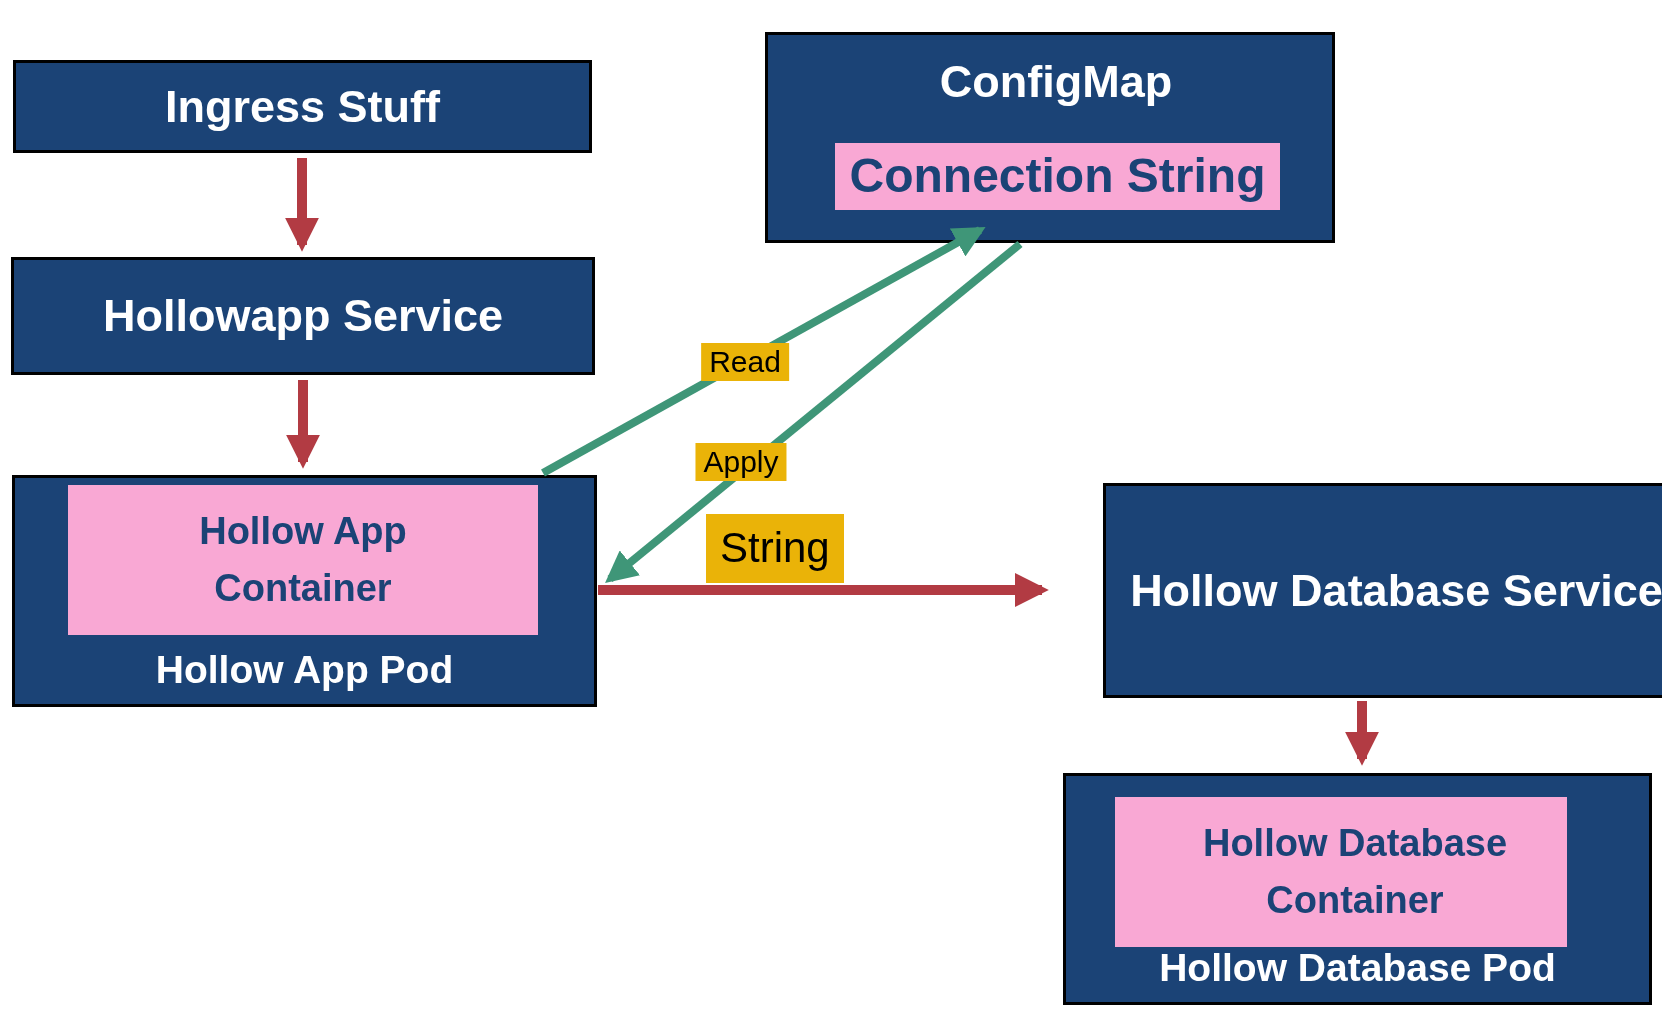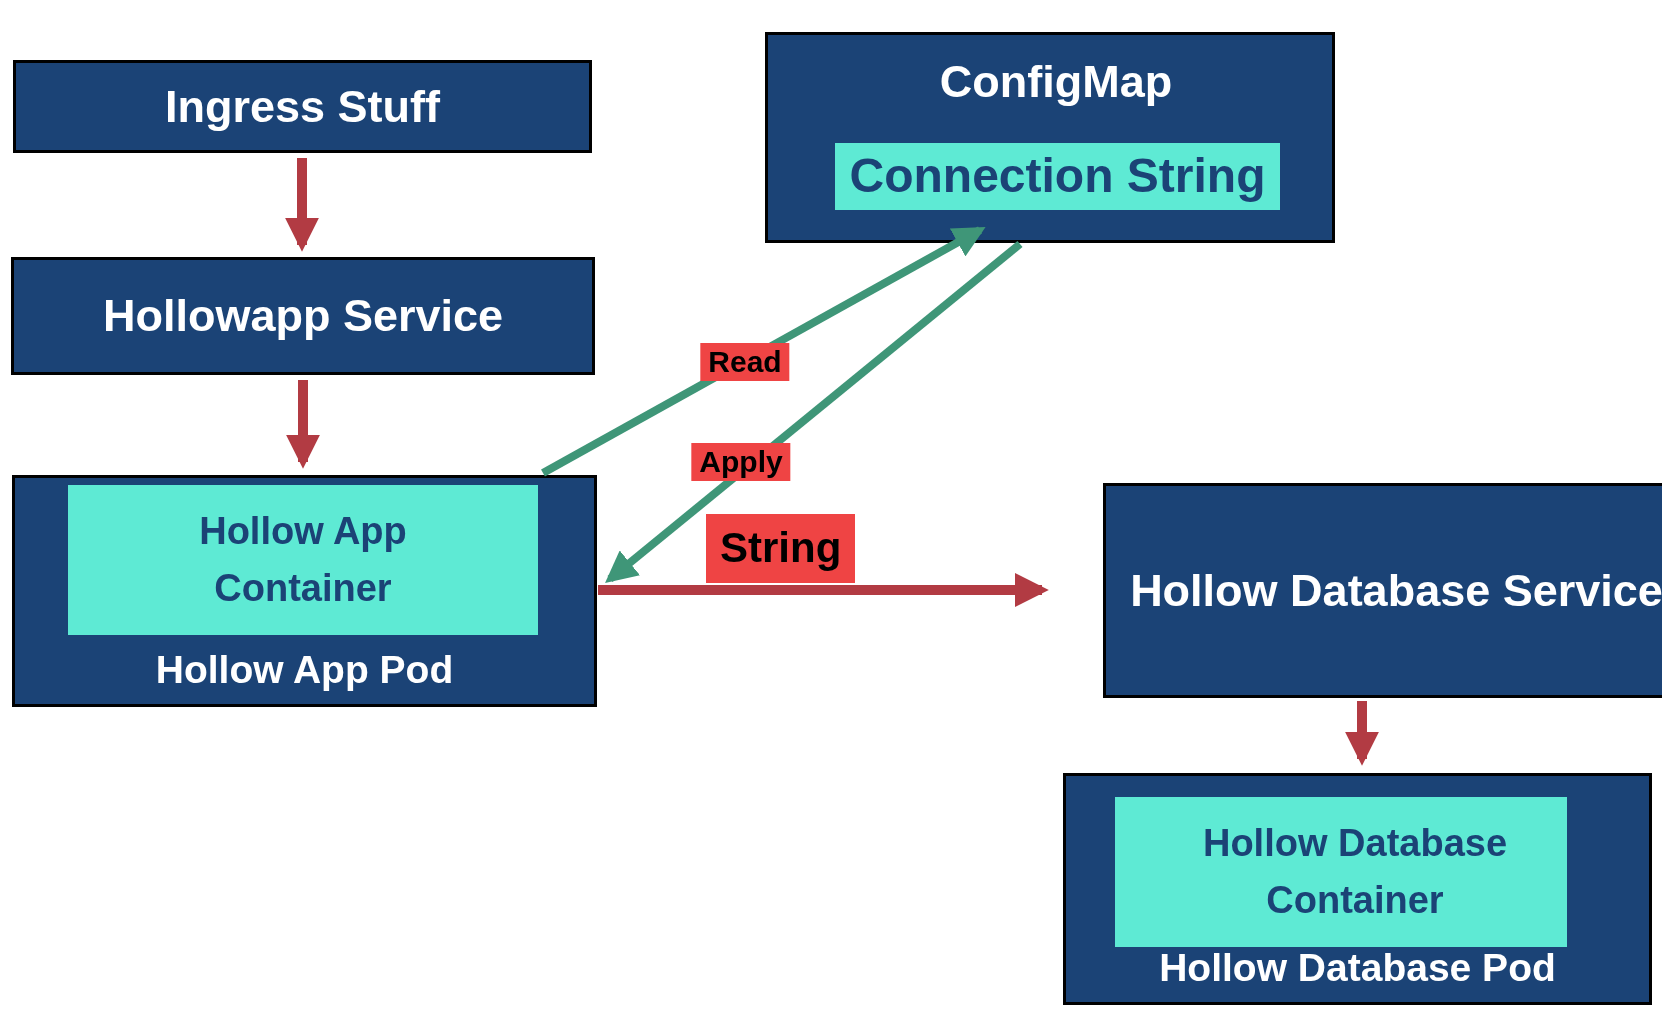--- a/index.html
+++ b/index.html
@@ -21,21 +21,21 @@
   }
   .node.simple {
     display: flex;
     align-items: center;
     justify-content: center;
     text-align: center;
   }
   .node-label { font-size: 45px; }
   .inner-box {
     position: absolute;
-    background: #5eead4;
+    background: #f9a8d4;
     color: #1b4376;
     display: flex;
     flex-direction: column;
     align-items: center;
     justify-content: center;
     text-align: center;
   }
   .container-line { display: block; font-size: 38px; line-height: 1.5; }
   .cm-item { font-size: 48px; line-height: 1.1; }
   .pod-label {
@@ -57,23 +57,23 @@
   }
   svg.arrows {
     position: absolute;
     left: 0; top: 0;
     width: 1662px;
     height: 1020px;
     pointer-events: none;
   }
   .edge-label {
     position: absolute;
-    background: #ef4444;
+    background: #eab308;
     color: #000000;
-    font-weight: bold;
+    font-weight: normal;
   }
   .edge-label.small {
     font-size: 30px;
     padding: 2px 8px;
     transform: translate(-50%, -50%);
     white-space: nowrap;
   }
   .edge-label.big {
     font-size: 42px;
     line-height: 1.26;

